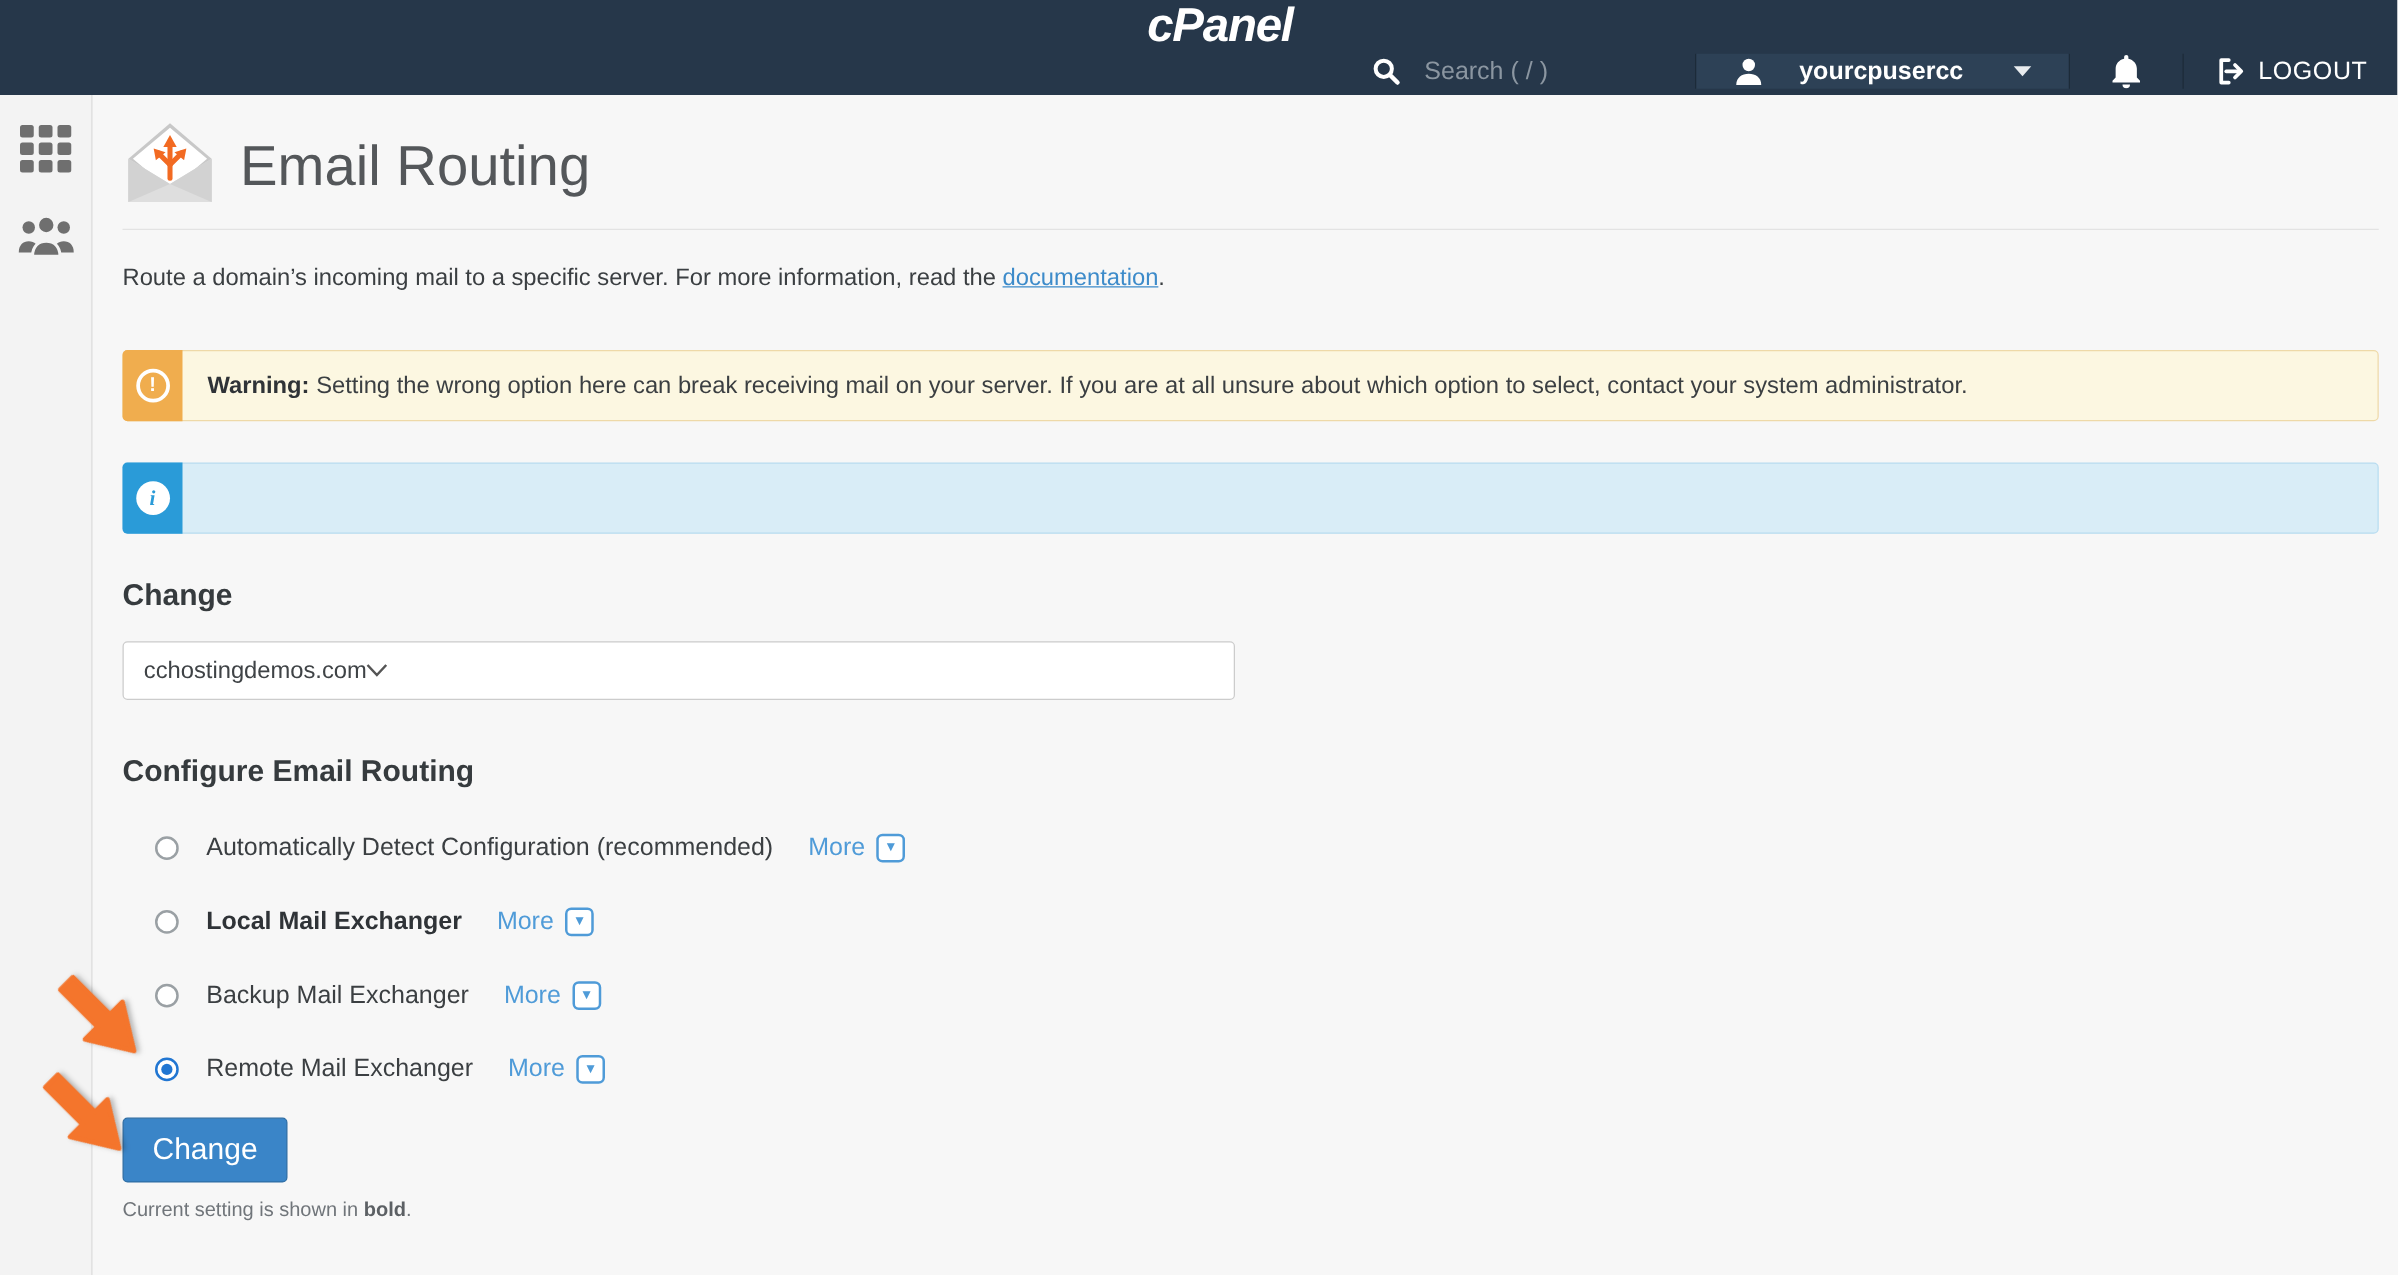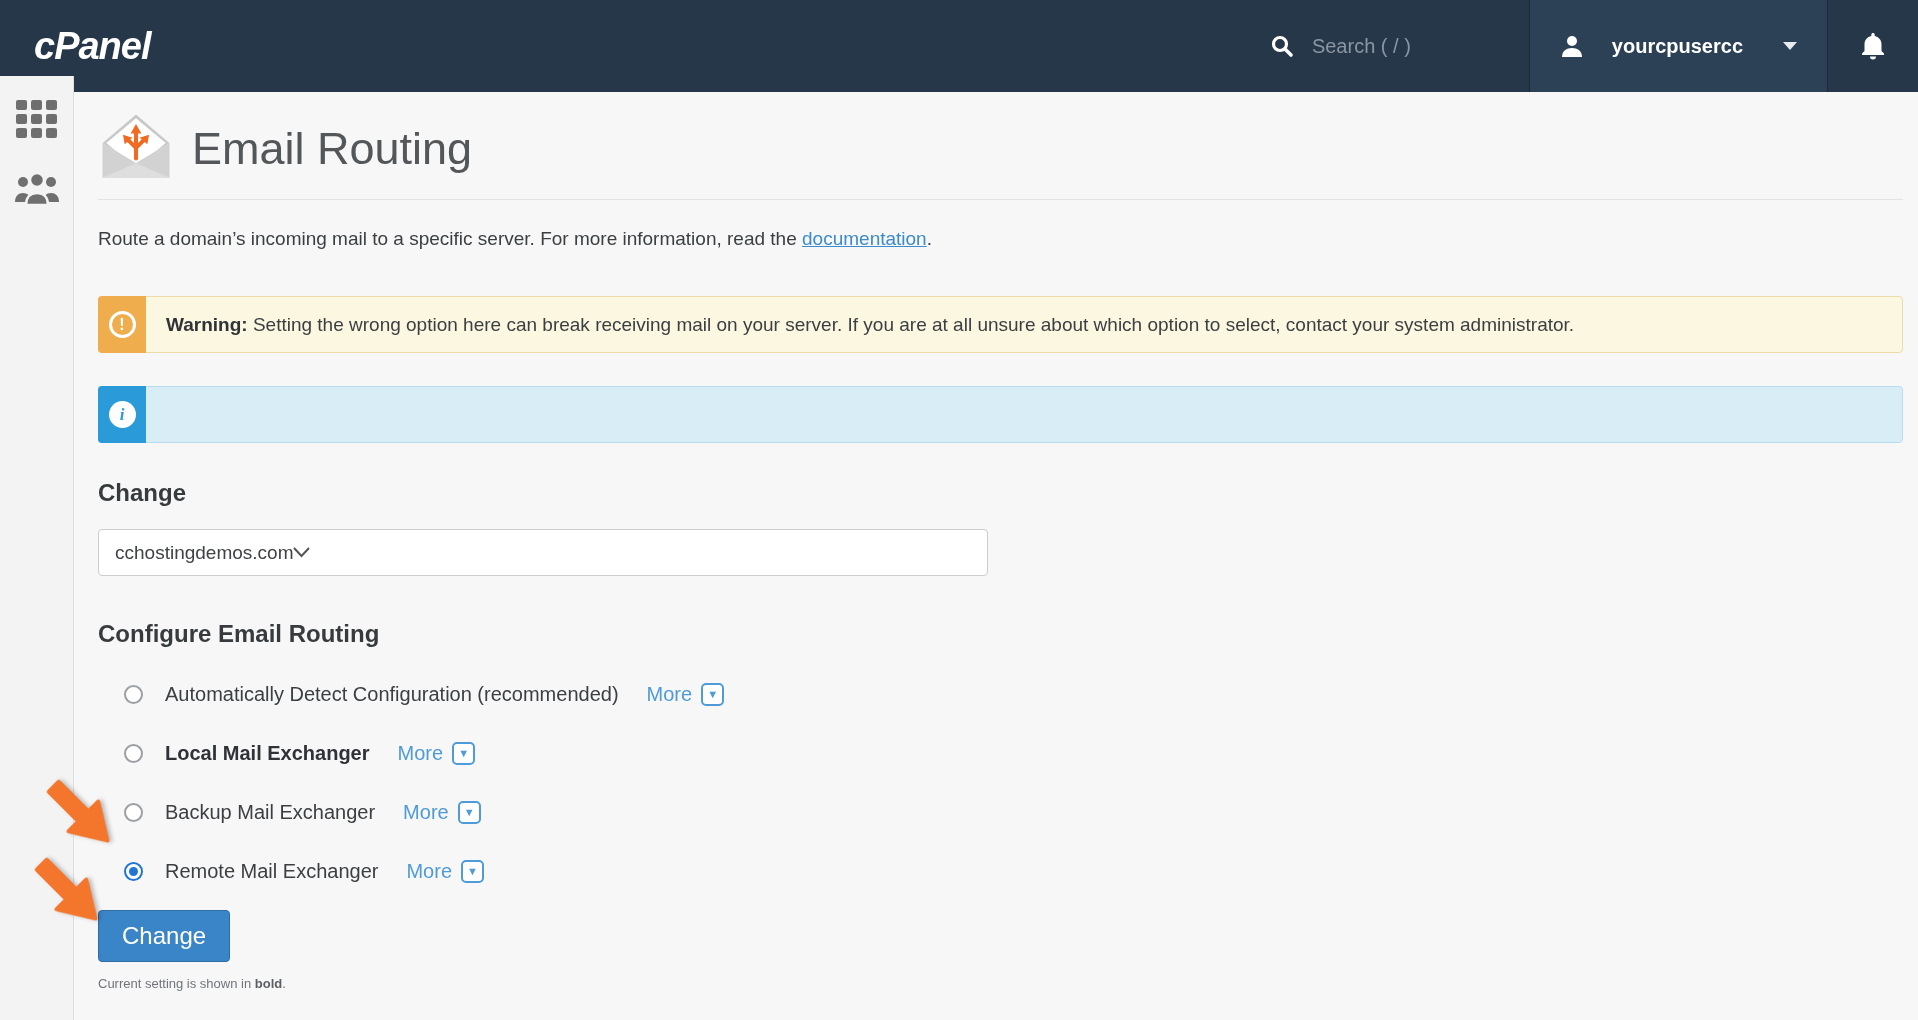--- a/index.html
+++ b/index.html
@@ -1,21 +1,21 @@
 <!DOCTYPE html>
 <html><head>
 <meta charset="utf-8">
 <style>
   * { box-sizing: border-box; margin: 0; padding: 0; }
   html,body { width:1918px; height:1020px; overflow:hidden;
     font-family:"Liberation Sans", sans-serif; background:#f7f7f7; }
 
   
-  .navbar { position:relative; height:92px; background:#26374a; display:flex;
-    align-items:stretch; color:#fff; }
+  .navbar { position:relative; height:76px; background:#26374a; display:flex;
+    align-items:stretch; color:#fff;flex-direction:column; }
   .logo { align-self:center; margin-left:34px; font-size:38px; font-weight:800;
     font-style:italic; letter-spacing:-1px; color:#fff; }
   .nav-right { margin-left:auto; display:flex; align-items:stretch; }
   .nav-search { display:flex; align-items:center; gap:18px; margin-right:118px; }
   .nav-search .ph { color:#8b96a1; font-size:20px; }
   .nav-user { display:flex; align-items:center; gap:28px; padding:0 30px;
     background:#2d4156; border-left:1px solid #1c2b39; border-right:1px solid #1c2b39; }
   .nav-user .uname { font-size:20px; font-weight:600; }
   .caret-down { width:0; height:0; border-left:7px solid transparent;
     border-right:7px solid transparent; border-top:8px solid #e8ecef; margin-left:12px; }
@@ -70,21 +70,21 @@
   .opt-label.bold { font-weight:700; color:#2f3337; }
   .more { display:flex; align-items:center; gap:9px; cursor:pointer; }
   .more .more-txt { color:#4f9bd8; font-size:20px; }
   .more .more-ic { width:23px; height:23px; border:2px solid #4f9bd8; border-radius:5px;
     display:flex; align-items:center; justify-content:center; color:#4f9bd8;
     font-size:11px; background:#fff; }
 
   .change-btn { display:inline-block; margin-top:0; padding:11px 23px;
     background:#3a85c8; border:1px solid #2e6da4; border-radius:4px; color:#fff;
     font-size:24px; cursor:pointer; font-family:"Liberation Sans", sans-serif; }
-  .footnote { margin-top:14px; font-size:13px; color:#70757a; }
+  .footnote { margin-top:14px; font-size:16px; color:#70757a; }
   .footnote b { color:#5c6064; }
 
   
   .annot { position:absolute; transform:rotate(-45deg); z-index:30;
     filter:drop-shadow(2px 2px 2px rgba(0,0,0,0.25)); }
   .annot.a1 { left:58px; top:772px; }
   .annot.a2 { left:46px; top:850px; }
 
   .icon-svg { display:block; }
 </style>
@@ -113,20 +113,30 @@
       <span class="uname">yourcpusercc</span>
       <span class="caret-down"></span>
     </div>
     <div class="nav-bell">
       <span>
         <svg class="icon-svg" width="26" height="28" viewBox="0 0 26 28">
           <path d="M13 1c-1 0-1.7.7-1.7 1.7v1.2C7.2 4.8 4.5 8 4.5 12v7L2 21.5V23h22v-1.5L21.5 19v-7c0-4-2.7-7.2-6.8-8.1V2.7C14.7 1.7 14 1 13 1z" fill="#fff"></path>
           <path d="M10 24.5a3 3 0 0 0 6 0z" fill="#fff"></path>
         </svg>
       </span>
+    </div>
+    <div class="nav-logout">
+      <span>
+        <svg class="icon-svg" width="24" height="24" viewBox="0 0 24 24">
+          <path d="M10 3h-6v18h6" fill="none" stroke="#fff" stroke-width="3" stroke-linecap="round" stroke-linejoin="round"></path>
+          <line x1="8" y1="12" x2="19" y2="12" stroke="#fff" stroke-width="3" stroke-linecap="round"></line>
+          <path d="M15 7l5 5-5 5" fill="none" stroke="#fff" stroke-width="3" stroke-linecap="round" stroke-linejoin="round"></path>
+        </svg>
+      </span>
+      <span>LOGOUT</span>
     </div>
   </div>
 </div>
 
 <div class="sidebar">
   <span>
     <svg class="icon-svg" width="42" height="40" viewBox="0 0 42 40">
       <g fill="#6f6f6f">
         <rect x="0" y="0" width="11" height="10" rx="2"></rect>
           <rect x="15" y="0" width="11" height="10" rx="2"></rect>

